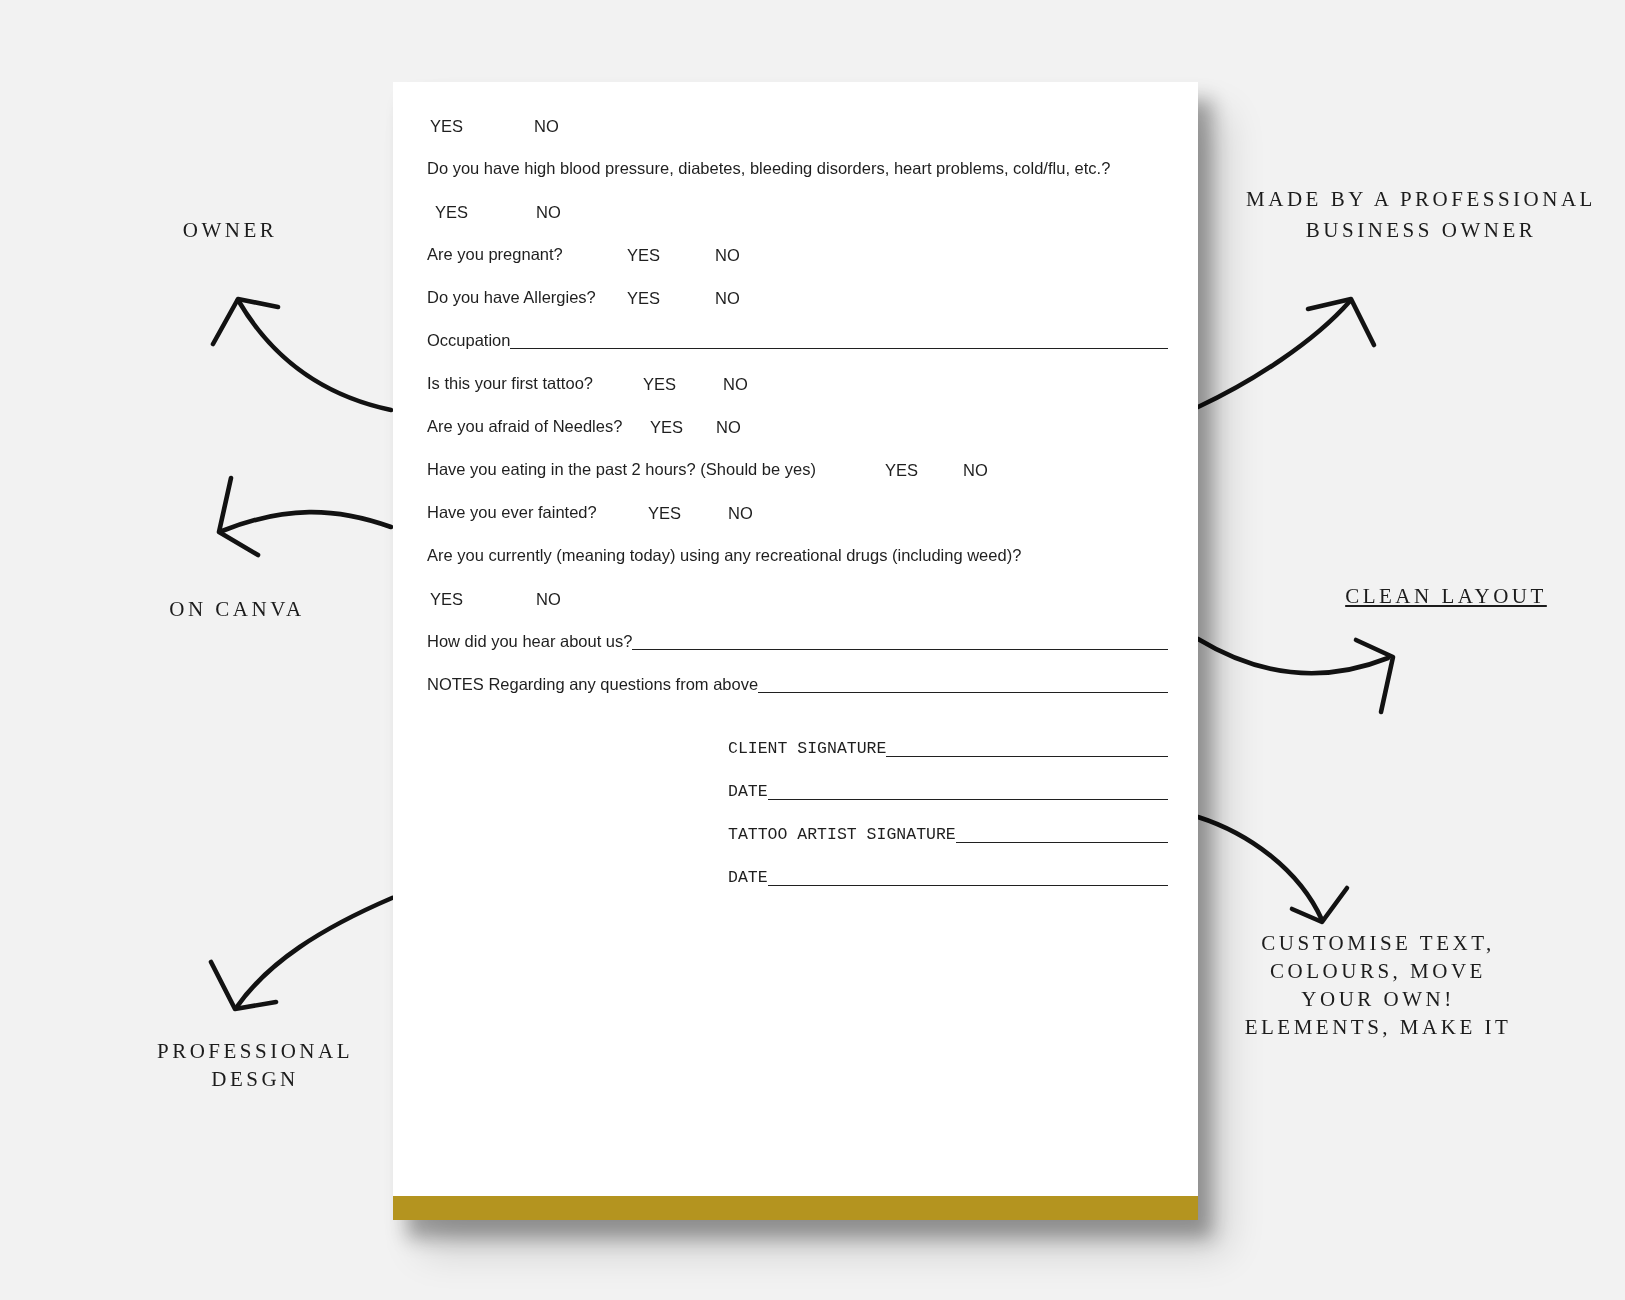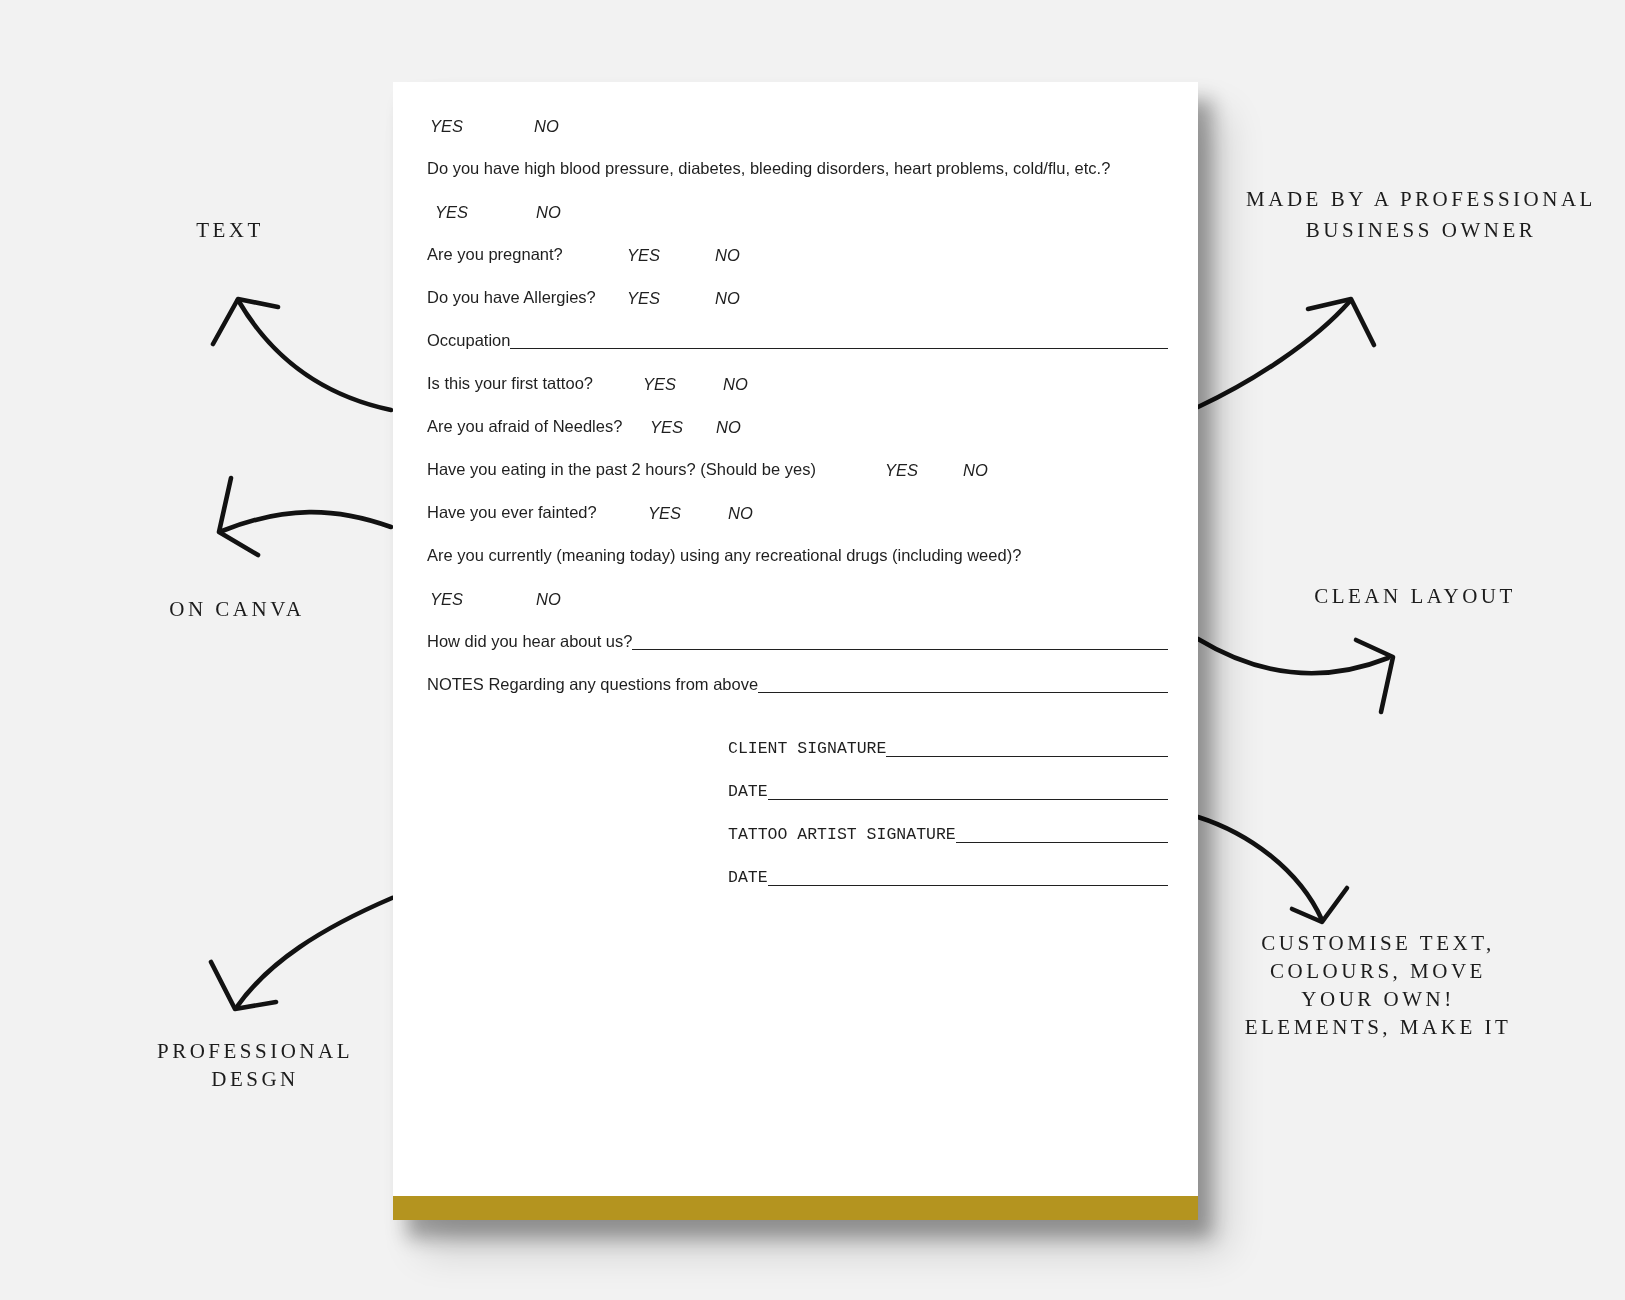--- a/index.html
+++ b/index.html
@@ -23,21 +23,21 @@
     position: relative;
     padding: 22px 0 0 34px;
     font-size: 16.5px;
     color: var(--ink, #1f1f1f);
     box-sizing: border-box;
   }
   .row { position: relative; height: 43px; display: flex; align-items: center; }
   .q-text { white-space: nowrap; }
   .opt {
     position: absolute; top: 50%; transform: translateY(-50%);
-    font-style: italic; white-space: nowrap; text-align: center;
+    white-space: nowrap; text-align: center;
   }
   .row.fill { align-items: flex-end; padding-bottom: 12px; padding-right: 30px; box-sizing: border-box; }
   .fill-label { white-space: nowrap; }
   .fill-line { flex: 1 1 auto; height: 0; border-bottom: 1.6px solid #202020; margin-bottom: 1px; }
   .sig-block { margin-top: 21px; margin-left: 301px; margin-right: 30px; font-family: Liberation Mono, monospace; }
   .sig-block .row.fill { padding-right: 0; }
   .gold-bar {
     position: absolute; left: 0; right: 0; bottom: 0; height: 24px;
     background: var(--accent-gold, #b4941f);
   }
@@ -189,38 +189,38 @@
           <span class="fill-label">DATE</span>
           <span class="fill-line"></span>
         </div>
       </div>
     </div>
 
     <div class="gold-bar"></div>
   </div>
 
   <div class="note" style="left:60px; top:216px; width:340px;">
-    <div>TEXT</div>
+    <div>OWNER</div>
   </div>
 
   <div class="note" style="left:67px; top:595px; width:340px;">
     <div>ON CANVA</div>
   </div>
 
   <div class="note wide" style="left:1217px; top:184px; width:408px;">
     <div>MADE BY A PROFESSIONAL</div>
     <div>BUSINESS OWNER</div>
   </div>
 
   <div class="note" style="left:85px; top:1037px; width:340px;">
     <div>PROFESSIONAL</div>
     <div>DESGN</div>
   </div>
 
-  <div class="note" style="left:1245px; top:582px; width:340px;">
+  <div class="note" style="left:1276px; top:582px; width:340px;text-decoration:underline;">
     <div>CLEAN LAYOUT</div>
   </div>
 
   <div class="note" style="left:1208px; top:929px; width:340px;">
     <div>CUSTOMISE TEXT,</div>
     <div>COLOURS, MOVE</div>
     <div>YOUR OWN!</div>
     <div>ELEMENTS, MAKE IT</div>
   </div>
 

